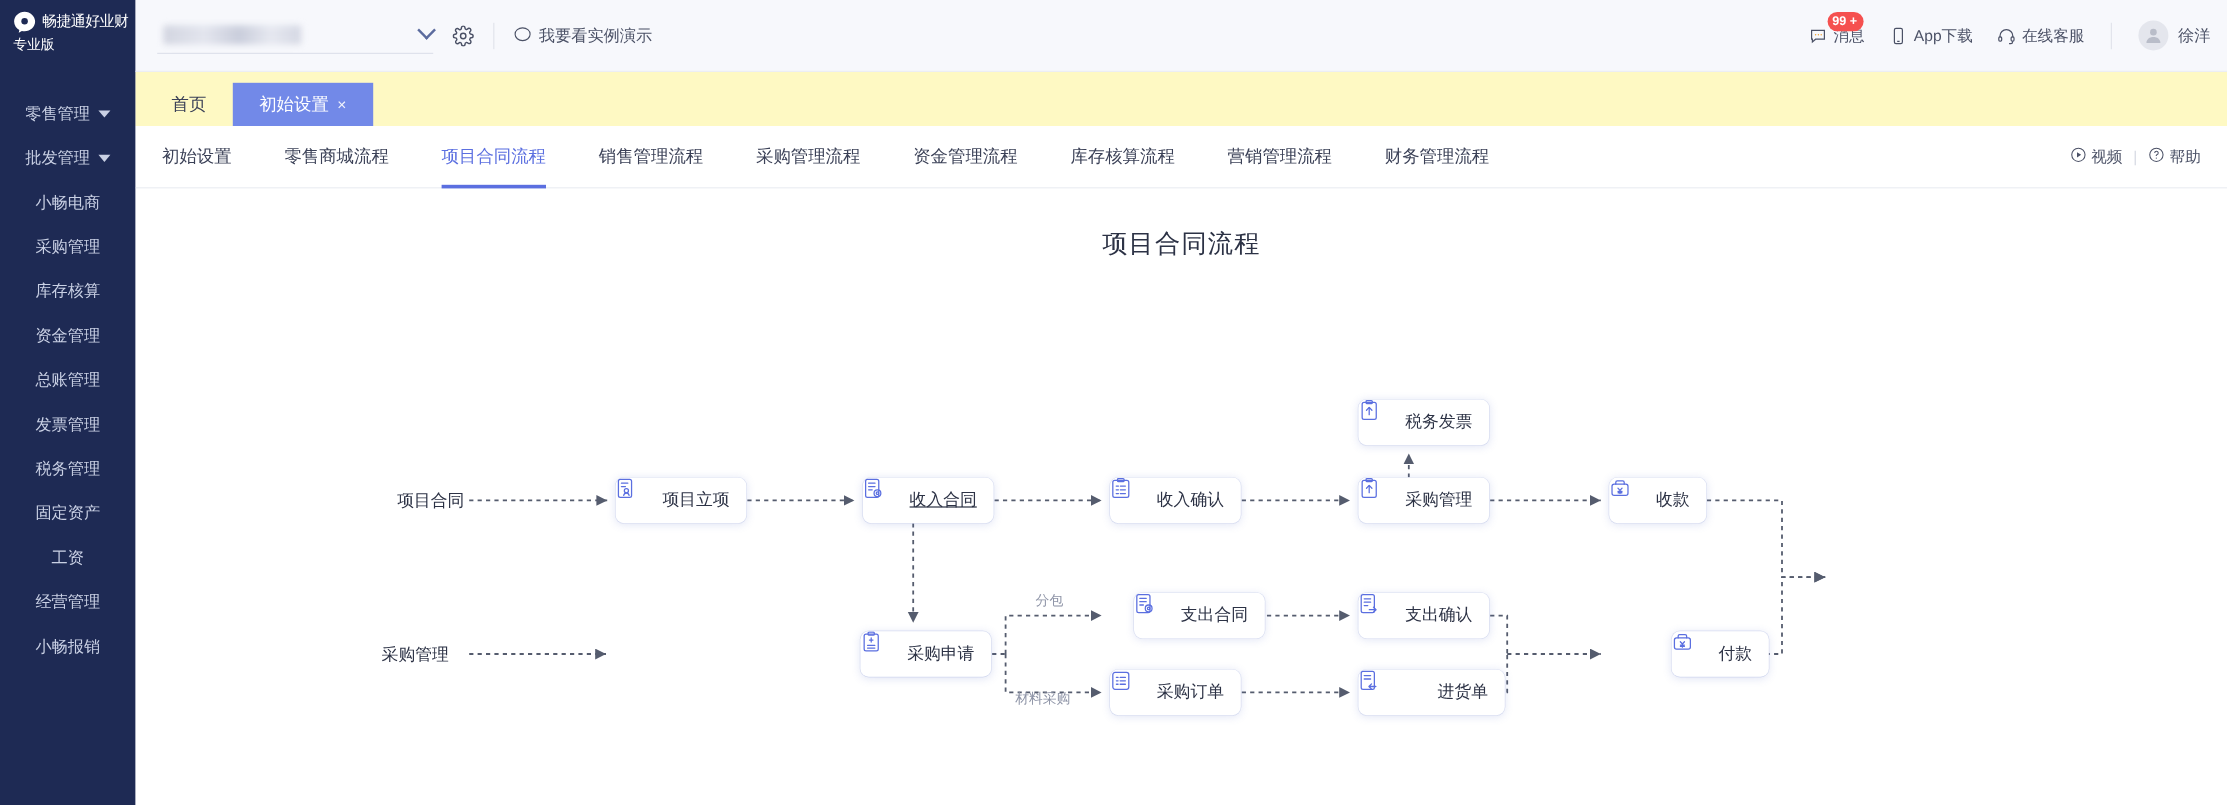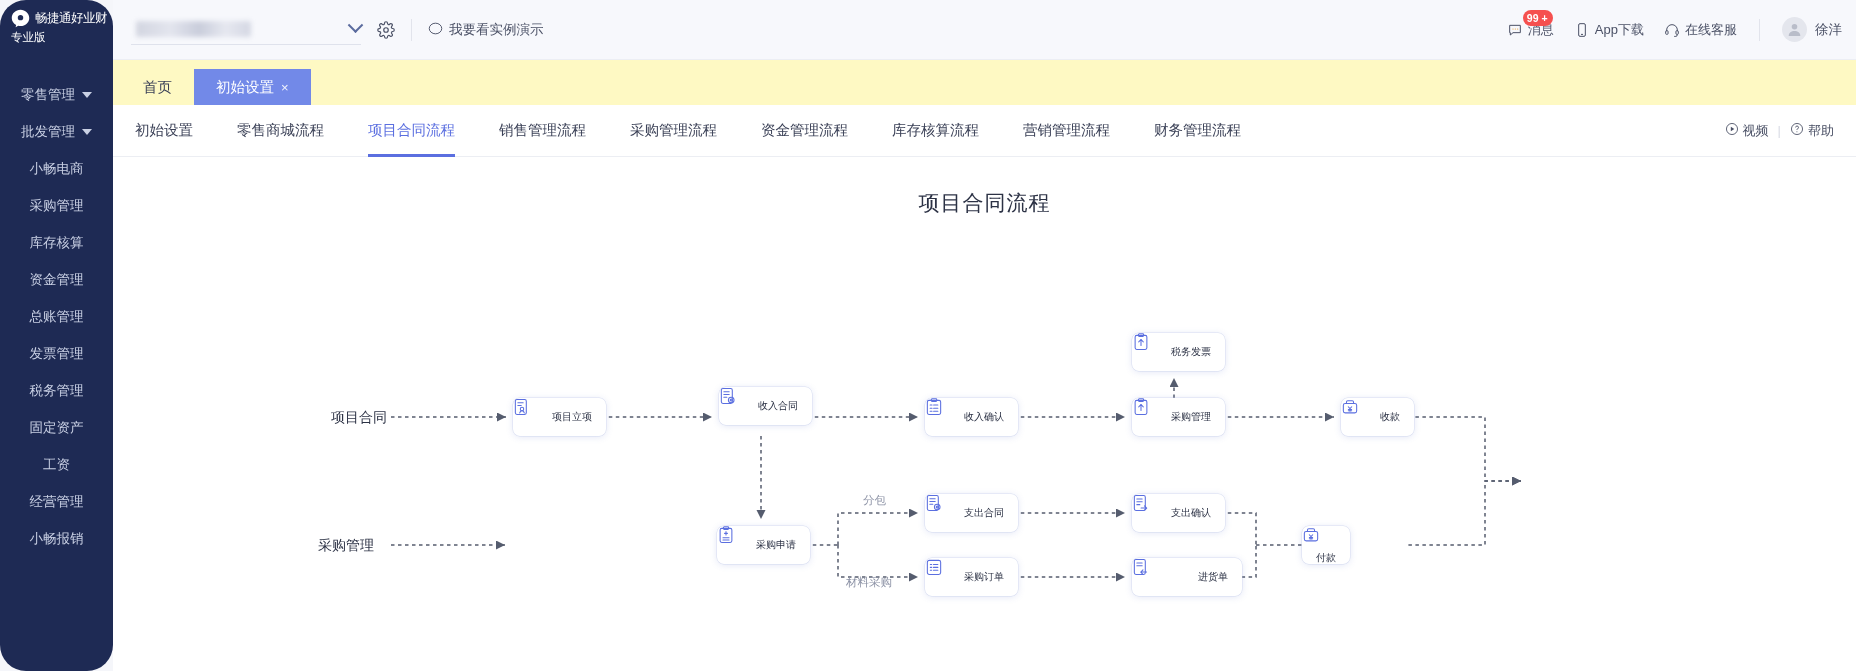--- a/index.html
+++ b/index.html
@@ -6,21 +6,21 @@
   html, body {
     width: 1856px; height: 671px;
     font-family: "Liberation Sans", "DejaVu Sans", sans-serif;
     background: #ffffff; overflow: hidden;
   }
   #app { position: relative; width: 1856px; height: 671px; display: flex; background:#f5f6fa; }
 
   
   .sidebar {
     width: 113px; height: 671px; background: #1e2a54;
-    display: flex; flex-direction: column; flex-shrink: 0; border-radius: 26px;
+    display: flex; flex-direction: column; flex-shrink: 0;
   }
   .brand { height: 60px; padding: 8px 0 0 10px; position: relative; }
   .brand-row { display: flex; align-items: center; gap: 4px; }
   .brand-logo { width: 21px; height: 21px; flex-shrink: 0; }
   .brand-name {
     color: #ffffff; font-size: 12.5px; letter-spacing: -0.5px;
     white-space: nowrap; overflow: hidden; font-weight: 500;
   }
   .brand-sub { color: #ffffff; font-size: 11.5px; margin-top: 1px; padding-left: 1px; font-weight: 500;}
   .nav { display: flex; flex-direction: column; padding-top: 16px; }
@@ -117,21 +117,21 @@
     margin-top: 32px; letter-spacing: 1px;
   }
 
   
   .flow { position: relative; width: 100%; height: 430px; }
   .flow svg { position: absolute; top: 0; left: 0; }
   .node {
     position: absolute; height: 38px; background: #ffffff; border-radius: 7px;
     box-shadow: 0 1px 7px rgba(90,110,200,.18), 0 0 0 .5px rgba(200,208,235,.55);
     display: flex; align-items: center; gap: 7px; padding: 0 14px;
-    font-size: 10px; color: #2c3245; cursor: pointer; white-space: nowrap;
+    font-size: 14px; color: #2c3245; cursor: pointer; white-space: nowrap;
   }
   .node .ic { width: 18px; height: 18px; flex-shrink: 0; }
   .rowlabel {
     position: absolute; font-size: 14px; color: #2c3245; white-space: nowrap;
   }
   .edgelabel {
     position: absolute; font-size: 11.5px; color: #8d93a6; white-space: nowrap;
   }
 </style>
 </head>
@@ -351,21 +351,21 @@
               <svg viewBox="0 0 23 23" width="18" height="18" fill="none" stroke="#5b6fe0" stroke-width="1.35" stroke-linecap="round" stroke-linejoin="round">
                 <rect x="3" y="2" width="14" height="19" rx="2"></rect>
                 <line x1="6.2" y1="6" x2="13" y2="6"></line>
                 <line x1="6.2" y1="9.5" x2="10.5" y2="9.5"></line>
                 <circle cx="11.5" cy="14" r="2.2"></circle>
                 <path d="M8.6 19c.4-1.7 1.5-2.6 2.9-2.6s2.5.9 2.9 2.6"></path>
               </svg>
             </span>
             <span>项目立项</span>
           </div>
-          <div class="node" style="left: 606px; top: 170px;">
+          <div class="node" style="left: 606px; top: 181px; text-decoration: underline;">
             <span class="ic">
               <svg viewBox="0 0 23 23" width="18" height="18" fill="none" stroke="#5b6fe0" stroke-width="1.35" stroke-linecap="round" stroke-linejoin="round">
                 <rect x="3" y="2" width="14" height="19" rx="2"></rect>
                 <line x1="6.2" y1="6" x2="13" y2="6"></line>
                 <line x1="6.2" y1="9.5" x2="13" y2="9.5"></line>
                 <line x1="6.2" y1="13" x2="10" y2="13"></line>
                 <circle cx="15.6" cy="16.6" r="3.6"></circle>
                 <circle cx="15.6" cy="16.6" r="1.3"></circle>
               </svg>
             </span>
@@ -423,21 +423,21 @@
               <svg viewBox="0 0 23 23" width="18" height="18" fill="none" stroke="#5b6fe0" stroke-width="1.35" stroke-linecap="round" stroke-linejoin="round">
                 <rect x="4" y="3" width="15" height="18" rx="2"></rect>
                 <rect x="8.2" y="1" width="6.6" height="3.3" rx="1"></rect>
                 <path d="M11.5 7.2v4.4M9.6 9.4h3.8"></path>
                 <line x1="7.6" y1="15" x2="15.4" y2="15"></line>
                 <line x1="7.6" y1="18" x2="15.4" y2="18"></line>
               </svg>
             </span>
             <span>采购申请</span>
           </div>
-          <div class="node" style="left: 812px; top: 277px;">
+          <div class="node" style="left: 832px; top: 277px;">
             <span class="ic">
               <svg viewBox="0 0 23 23" width="18" height="18" fill="none" stroke="#5b6fe0" stroke-width="1.35" stroke-linecap="round" stroke-linejoin="round">
                 <rect x="3" y="2" width="14" height="19" rx="2"></rect>
                 <line x1="6.2" y1="6" x2="13" y2="6"></line>
                 <line x1="6.2" y1="9.5" x2="13" y2="9.5"></line>
                 <line x1="6.2" y1="13" x2="10" y2="13"></line>
                 <circle cx="15.6" cy="16.6" r="3.6"></circle>
                 <circle cx="15.6" cy="16.6" r="1.3"></circle>
               </svg>
             </span>
@@ -473,21 +473,21 @@
             <span class="ic">
               <svg viewBox="0 0 23 23" width="18" height="18" fill="none" stroke="#5b6fe0" stroke-width="1.35" stroke-linecap="round" stroke-linejoin="round">
                 <rect x="3" y="2" width="14" height="19" rx="2"></rect>
                 <line x1="6.2" y1="6.4" x2="13" y2="6.4"></line>
                 <line x1="6.2" y1="10" x2="13" y2="10"></line>
                 <path d="M18.6 18h-7M14 15.2L11.2 18 14 20.8"></path>
               </svg>
             </span>
             <span>进货单</span>
           </div>
-          <div class="node" style="left: 1189px; top: 309px; flex-direction: column;">
+          <div class="node" style="left: 1280px; top: 309px;">
             <span class="ic">
               <svg viewBox="0 0 23 23" width="18" height="18" fill="none" stroke="#5b6fe0" stroke-width="1.35" stroke-linecap="round" stroke-linejoin="round">
                 <rect x="3" y="7" width="17" height="12" rx="2.3"></rect>
                 <path d="M7 7V5.2a1.6 1.6 0 011.6-1.6h5.8A1.6 1.6 0 0116 5.2V7"></path>
                 <path d="M9.3 11.2l2.2 2.4 2.2-2.4M11.5 13.6V17M9.4 14.8h4.2M9.4 16.2h4.2"></path>
               </svg>
             </span>
             <span>付款</span>
           </div>
         </div>

